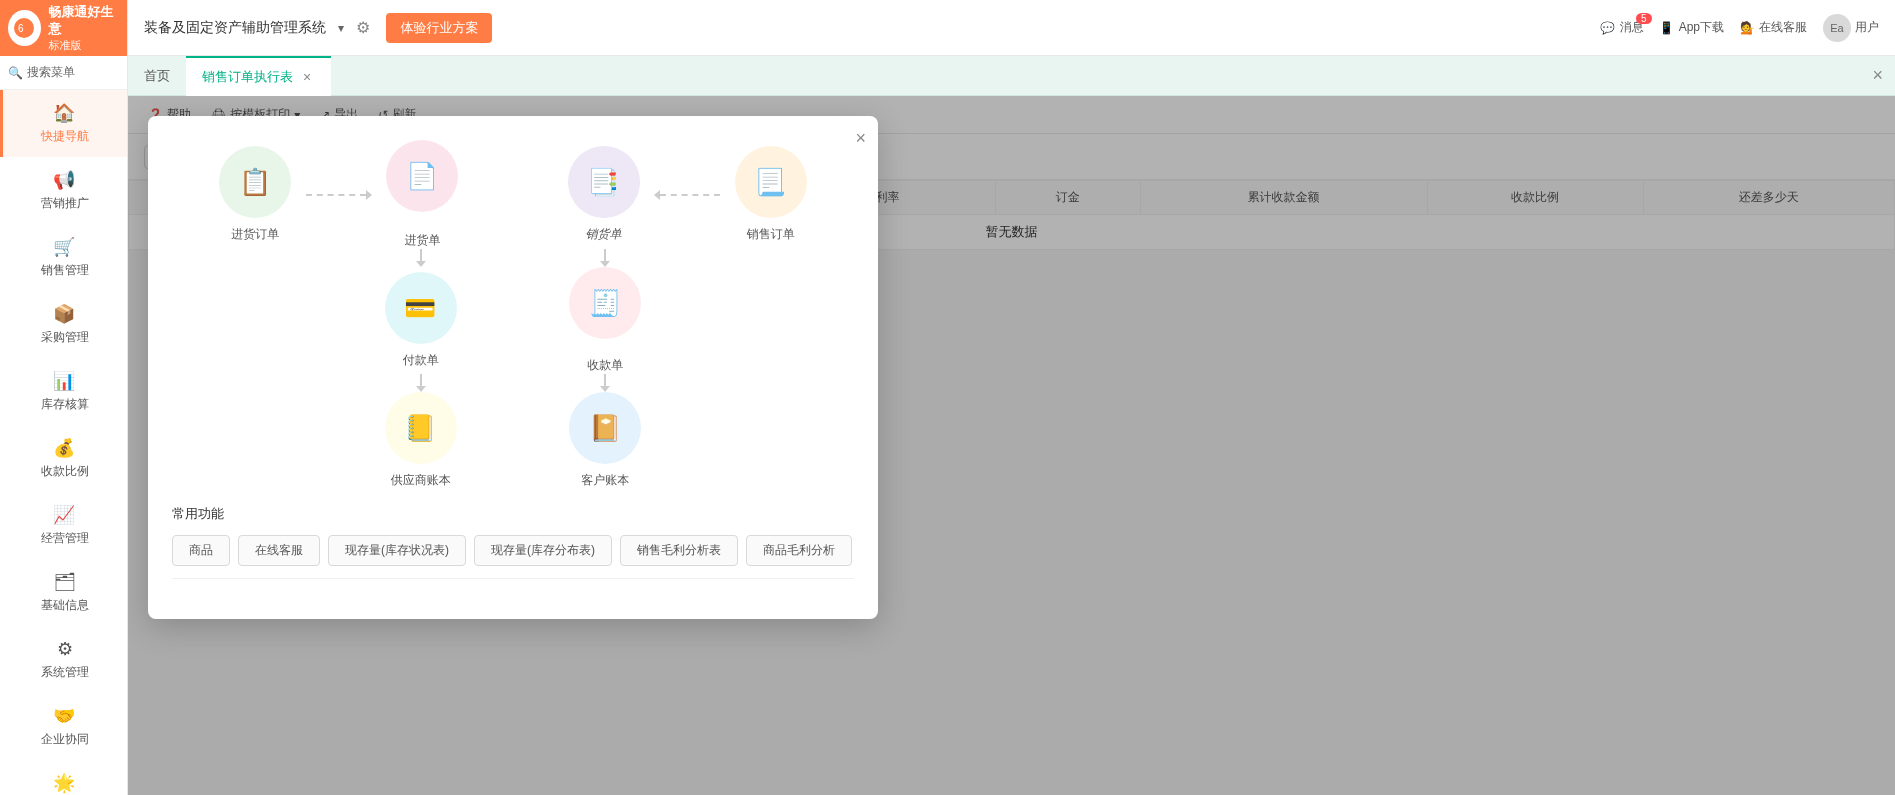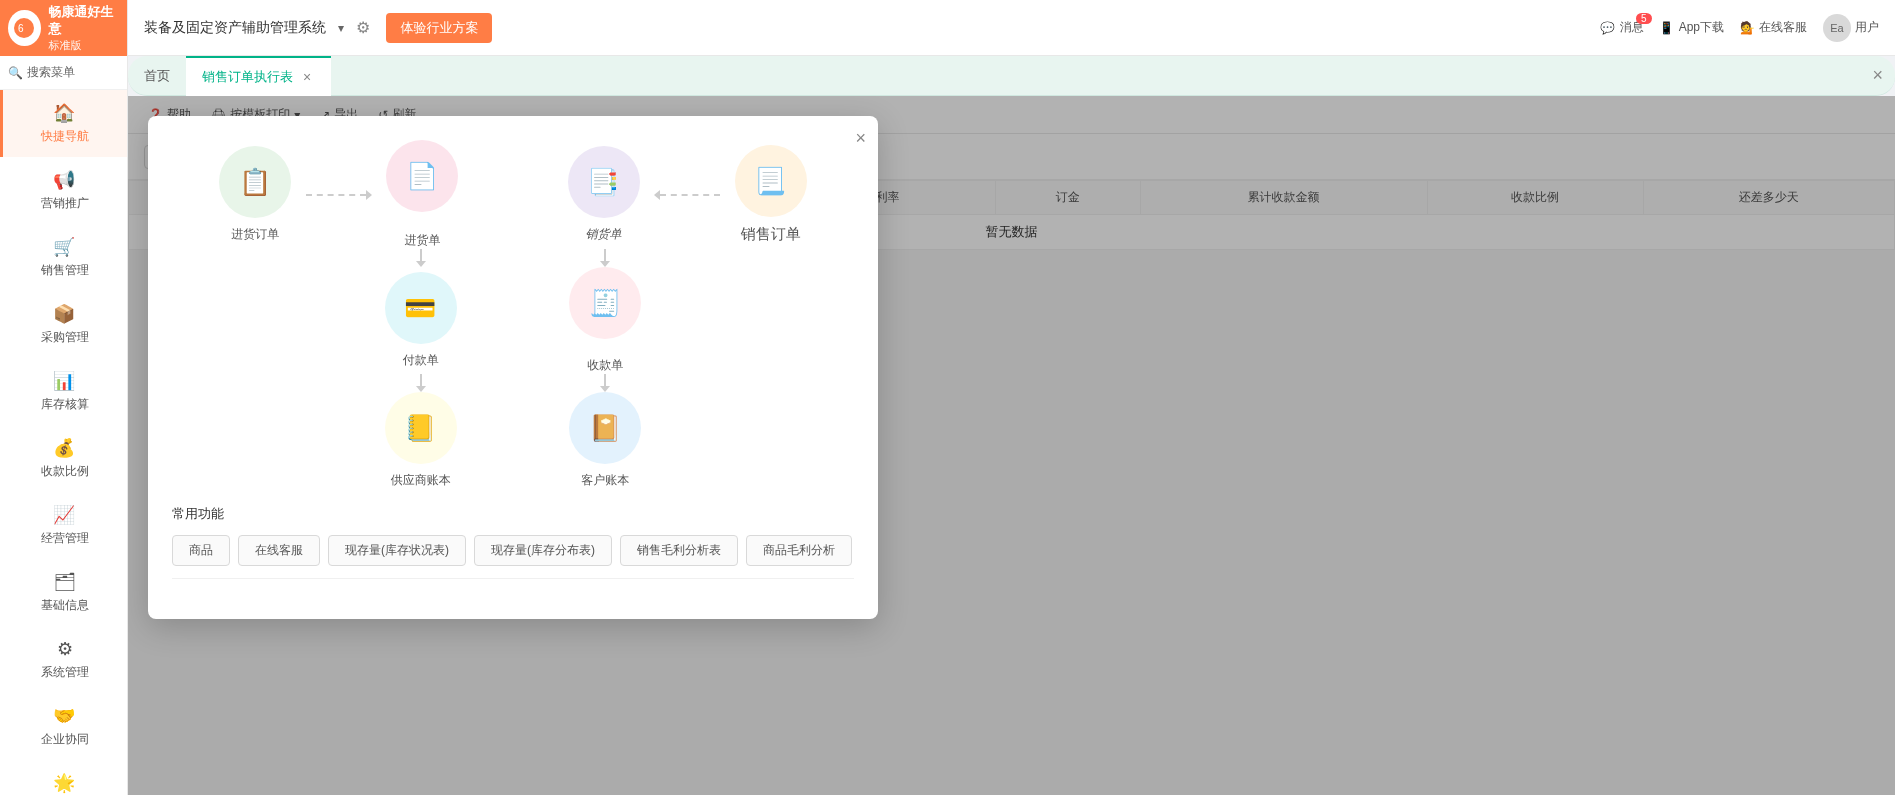--- a/index.html
+++ b/index.html
@@ -28,21 +28,21 @@
     .system-title { font-size: 14px; color: #333; font-weight: 500; }
     .header-dropdown { display: flex; align-items: center; gap: 4px; cursor: pointer; color: #666; font-size: 12px; }
     .settings-icon { color: #888; cursor: pointer; font-size: 16px; }
     .trial-btn { background: #ff7d45; color: #fff; border: none; border-radius: 4px; padding: 6px 14px; font-size: 13px; cursor: pointer; margin-left: 4px; }
     .header-right { margin-left: auto; display: flex; align-items: center; gap: 16px; }
     .header-right-item { display: flex; align-items: center; gap: 4px; color: #555; font-size: 12px; cursor: pointer; position: relative; }
     .badge { background: #ff4d4f; color: #fff; border-radius: 10px; font-size: 10px; padding: 0 4px; min-width: 16px; text-align: center; position: absolute; top: -6px; right: -8px; }
     .user-avatar { width: 28px; height: 28px; background: #d9d9d9; border-radius: 50%; display: flex; align-items: center; justify-content: center; font-size: 12px; color: #666; }
 
     
-    .tab-bar { background: #e8f5f0; height: 40px; display: flex; align-items: center; padding: 0 0; border-bottom: 1px solid #d0e8e0; border-radius: 19px; }
+    .tab-bar { background: #e8f5f0; height: 40px; display: flex; align-items: center; padding: 0 0; border-bottom: 1px solid #d0e8e0; }
     .tab { padding: 0 16px; height: 40px; display: flex; align-items: center; cursor: pointer; font-size: 13px; color: #555; gap: 6px; }
     .tab.active { background: #fff; color: #00b388; border-top: 2px solid #00b388; font-weight: 500; }
     .tab-x-btn { background: none; border: none; cursor: pointer; color: #888; font-size: 14px; padding: 0 4px; }
     .main-close-btn { margin-left: auto; margin-right: 12px; background: none; border: none; cursor: pointer; font-size: 18px; color: #888; }
 
     
     .content-area { flex: 1; position: relative; background: #f5f5f5; overflow: hidden; }
 
     
     .content-toolbar { background: #fff; padding: 8px 16px; display: flex; align-items: center; gap: 12px; border-bottom: 1px solid #e8e8e8; }
@@ -302,21 +302,21 @@
                 <div style="margin-top:8px;font-size:12px;color:#555;text-align:center;font-style:italic;">销货单</div>
               </div>
 
               <div style="display:flex;align-items:center;margin-top:0;">
                 <div class="h-arrow-head-rev"></div>
                 <div class="h-arrow-line" style="width:60px;border-top:2px dashed #ccc;"></div>
               </div>
 
               <div class="flow-col">
                 <div class="flow-circle circle-orange" style="width:72px;height:72px;border-radius:50%;display:flex;align-items:center;justify-content:center;font-size:26px;">📃</div>
-                <div style="margin-top:8px;font-size:15px;color:#555;text-align:right;">销售订单</div>
+                <div style="margin-top:8px;font-size:12px;color:#555;text-align:right;">销售订单</div>
               </div>
             </div>
 
             <div style="display:flex;align-items:center;justify-content:space-around;padding:0 40px;">
               <div style="width:72px;"></div>
               <div style="width:60px;"></div>
               <div style="display:flex;flex-direction:column;align-items:center;width:72px;">
                 <div style="width:2px;height:12px;background:#ccc;"></div>
                 <div style="width:0;height:0;border-left:5px solid transparent;border-right:5px solid transparent;border-top:6px solid #ccc;"></div>
               </div>

